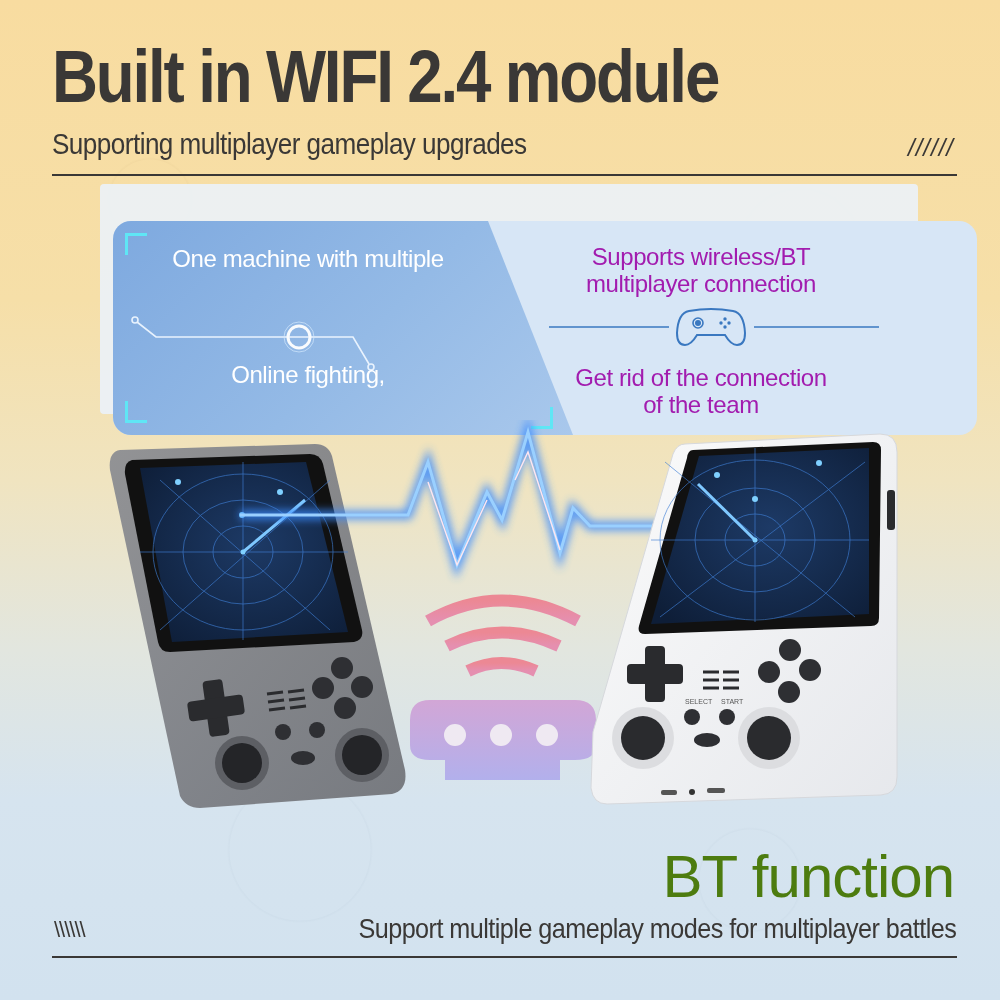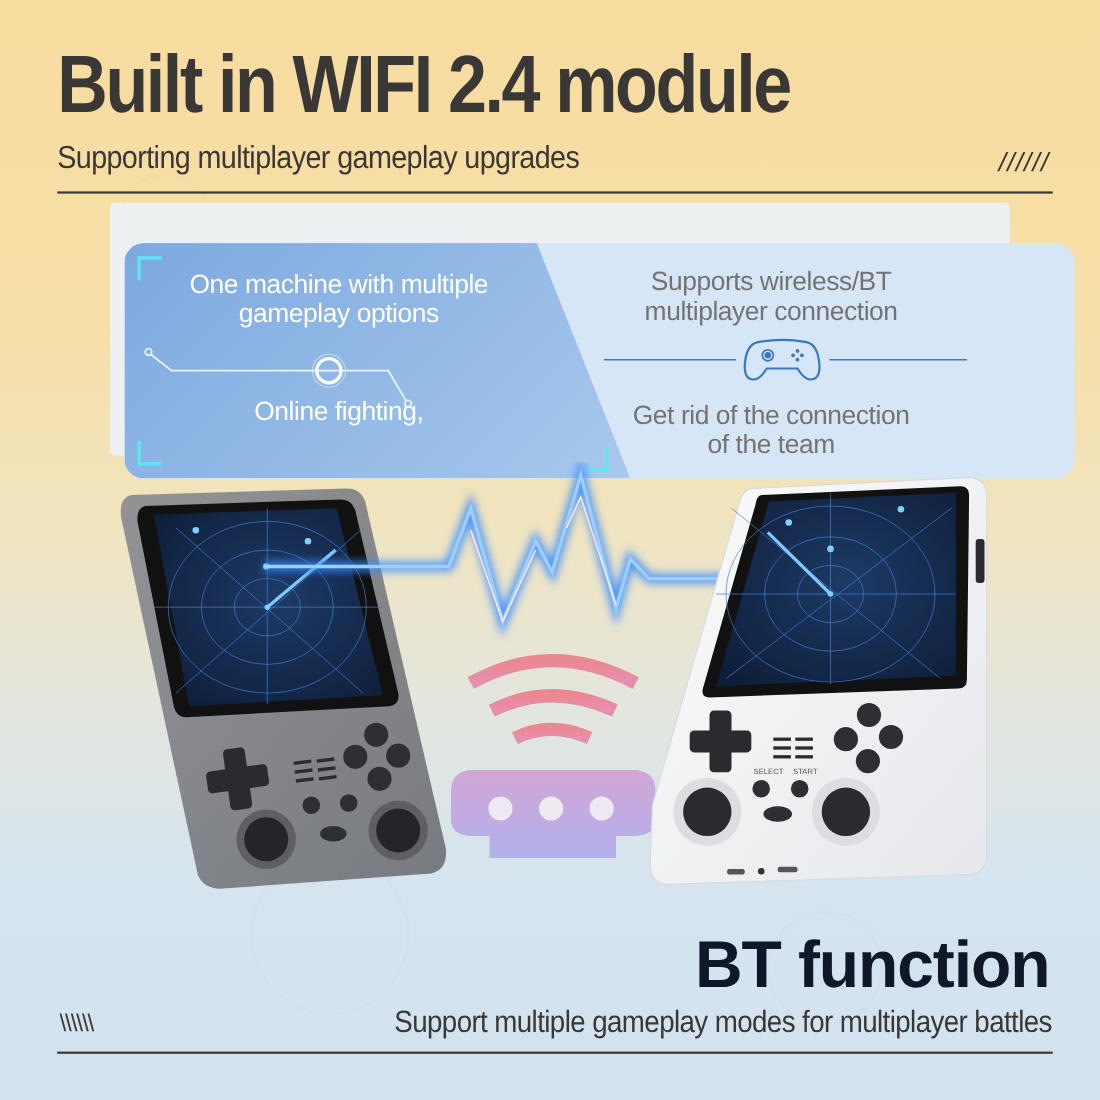--- a/index.html
+++ b/index.html
@@ -59,33 +59,33 @@
     .corner.bl { left: 12px; bottom: 12px; border-left-width: 3px; border-bottom-width: 3px; }
     .corner.br { left: 418px; bottom: 6px; border-right-width: 3px; border-bottom-width: 3px; }
     .lp-text {
       position: absolute; width: 370px; text-align: center; color: #ffffff;
       font-size: 24px; line-height: 27px; letter-spacing: -0.4px;
     }
     .lp-text.t1 { left: 10px; top: 24px; }
     .lp-text.t2 { left: 10px; top: 140px; text-align: center; }
     .circuit { position: absolute; left: 0; top: 0; }
     .rp-text {
-      position: absolute; width: 380px; text-align: center; color: #737373;
+      position: absolute; width: 380px; text-align: center; color: #a21caf;
       font-size: 24px; line-height: 27px; letter-spacing: -0.4px;
     }
     .rp-text.t1 { left: 398px; top: 22px; }
     .rp-text.t2 { left: 398px; top: 143px; }
     .gamepad-row { position: absolute; left: 436px; top: 84px; width: 330px; height: 44px; }
 
     
     .device { position: absolute; }
     .wave { position: absolute; left: 200px; top: 420px; }
     .bt-title {
       position: absolute; right: 46px; top: 842px;
-      font-size: 60px; font-weight: 700; color: #0f172a; letter-spacing: -1px; margin-left: 28px;
+      font-size: 60px; font-weight: 400; color: #4d7c0f; letter-spacing: -1px; margin-left: 28px;
     }
     .bt-sub {
       position: absolute; right: 44px; top: 913px;
       font-size: 28px; color: #3a3836; letter-spacing: -0.6px;
       transform: scaleX(0.9); transform-origin: right;
     }
     .backslashes {
       position: absolute; left: 54px; top: 917px;
       font-size: 22px; color: #3a3836; letter-spacing: -1px;
     }
@@ -112,21 +112,20 @@
       <circle cx="22" cy="99" r="3"></circle>
       <polyline points="24,101 43,116 240,116 256,143"></polyline>
       <circle cx="258" cy="146" r="3"></circle>
       <circle cx="186" cy="116" r="11" stroke-width="3" stroke="#ffffff"></circle>
       <circle cx="186" cy="116" r="15" stroke-width="1" stroke="#d8ecff" opacity="0.7"></circle>
     </g>
   </svg>
 
   <div class="lp-text t1">
     <div>One machine with multiple</div>
-    <div>gameplay options</div>
   </div>
   <div class="lp-text t2">
     <div>Online fighting,</div>
   </div>
 
   <div class="rp-text t1">
     <div>Supports wireless/BT</div>
     <div>multiplayer connection</div>
   </div>
   <svg class="gamepad-row" viewBox="0 0 330 44" width="330" height="44">

